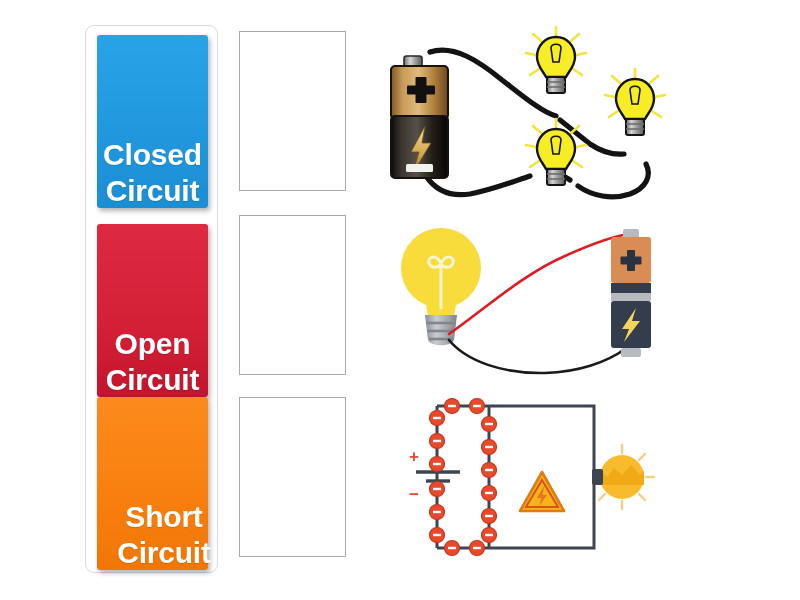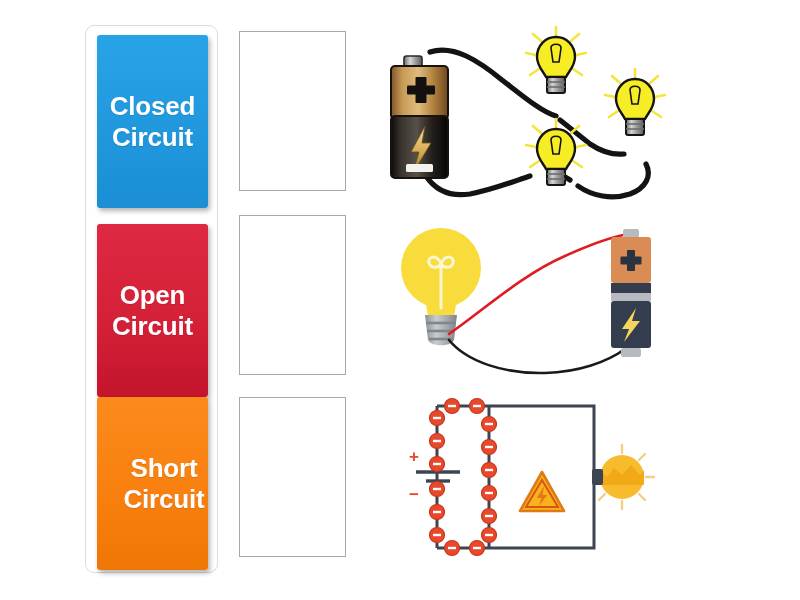--- a/index.html
+++ b/index.html
@@ -35,25 +35,25 @@
     box-sizing: border-box;
   }
 
   .tile {
     position: absolute;
     left: 11px;
     width: 111px;
     height: 173px;
     border-radius: 3px;
     display: flex;
-    align-items: center;
+    align-items: flex-end;
     justify-content: center;
     text-align: center;
     color: #ffffff;
-    font-size: 26px;
+    font-size: 30px;
     font-weight: bold;
     line-height: 1.18;
     letter-spacing: -0.2px;
     box-sizing: border-box;
     box-shadow: 2px 3px 5px rgba(0,0,0,0.30);
     text-shadow: 0 1px 1px rgba(0,0,0,0.12);
     cursor: grab;
     user-select: none;
   }
   .tile-label { display: block; padding: 0 2px; }

